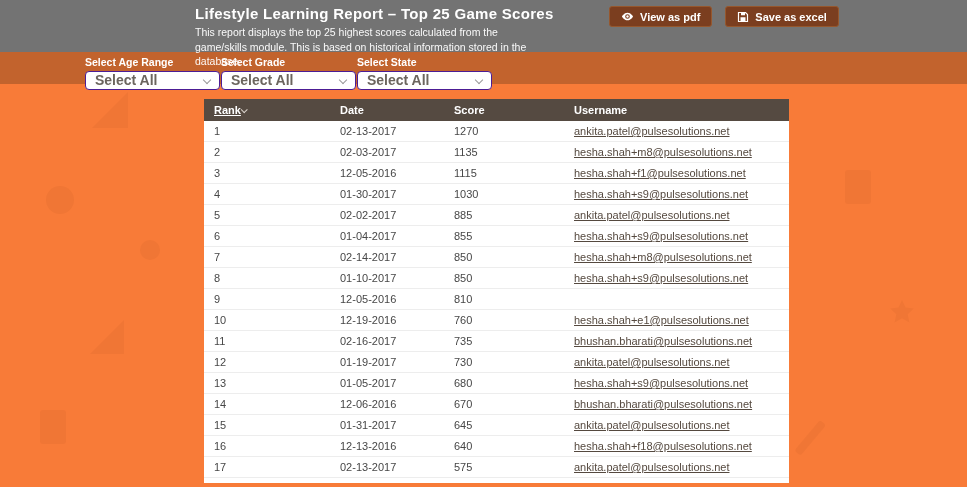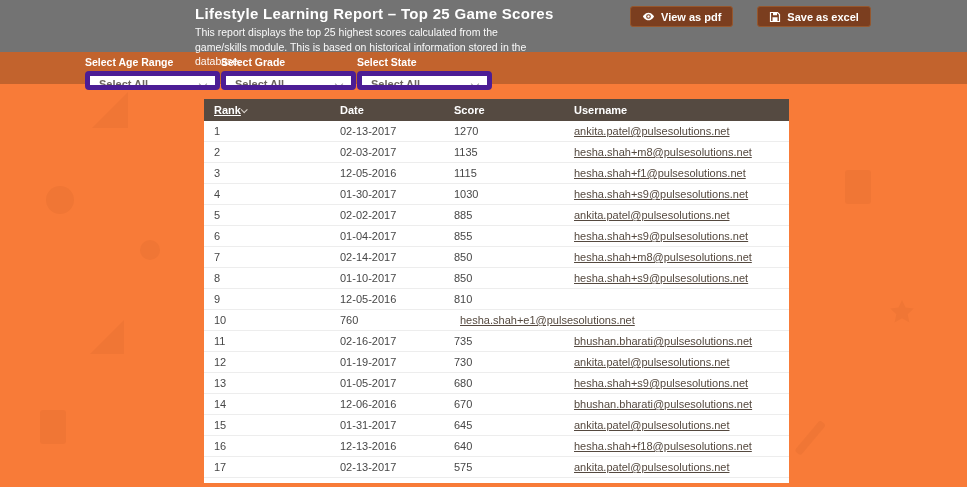--- a/index.html
+++ b/index.html
@@ -24,22 +24,22 @@
   .header-text { padding:5px 0 0 195px; }
   .page-title {
     color:#ffffff; font-size:15px; font-weight:bold;
     letter-spacing:0.3px;
   }
   .page-subtitle {
     color:rgba(255,255,255,0.96); font-size:10.5px; line-height:1.4;
     max-width:350px; margin-top:3px;
   }
   .header-actions {
-    position:absolute; left:630px; top:6px;
-    display:flex; gap:24px;
+    position:absolute; left:609px; top:6px;
+    display:flex; gap:13px;
   }
   .btn {
     display:inline-flex; align-items:center; gap:6px;
     background:#7b3e1f; border:1px solid #96572d; border-radius:3px;
     color:#ffffff; font-size:11px; font-weight:bold;
     height:21px; padding:0 11px; cursor:pointer;
     font-family:"Liberation Sans", sans-serif;
   }
   .btn svg { display:block; }
 
@@ -50,22 +50,22 @@
     padding:4px 0 0 85px;
     display:flex; gap:1px;
   }
   .filter-group { width:135px; }
   .filter-label {
     display:block; color:#ffffff; font-size:10.5px; font-weight:bold;
     margin-bottom:3px;
   }
   .select {
     position:relative; width:135px; height:19px;
-    background:#ffffff; border:5px solid #4c1d95; border-radius:4px;
-    font-size:11px; font-weight:bold; color:#6b655e;
+    background:#ffffff; border:1px solid #4c1d95; border-radius:4px;
+    font-size:14px; font-weight:bold; color:#6b655e;
     line-height:17px; padding:0 22px 0 9px; cursor:pointer;
     white-space:nowrap; overflow:hidden;
   }
   .chevron {
     position:absolute; right:9px; top:5px;
     width:6px; height:6px;
     border-right:1.5px solid #9a9a9a; border-bottom:1.5px solid #9a9a9a;
     transform:rotate(45deg);
   }
 
@@ -243,20 +243,21 @@
             <div class="td col-2">850</div>
             <div class="td col-3"><a href="#">hesha.shah+s9@pulsesolutions.net</a></div>
           </div>
           <div class="trow">
             <div class="td col-0">9</div>
             <div class="td col-1">12-05-2016</div>
             <div class="td col-2">810</div>
           </div>
           <div class="trow">
             <div class="td col-0">10</div>
+            <div class="td col-1">12-19-2016</div>
             <div class="td col-2">760</div>
             <div class="td col-3"><a href="#">hesha.shah+e1@pulsesolutions.net</a></div>
           </div>
           <div class="trow">
             <div class="td col-0">11</div>
             <div class="td col-1">02-16-2017</div>
             <div class="td col-2">735</div>
             <div class="td col-3"><a href="#">bhushan.bharati@pulsesolutions.net</a></div>
           </div>
           <div class="trow">

